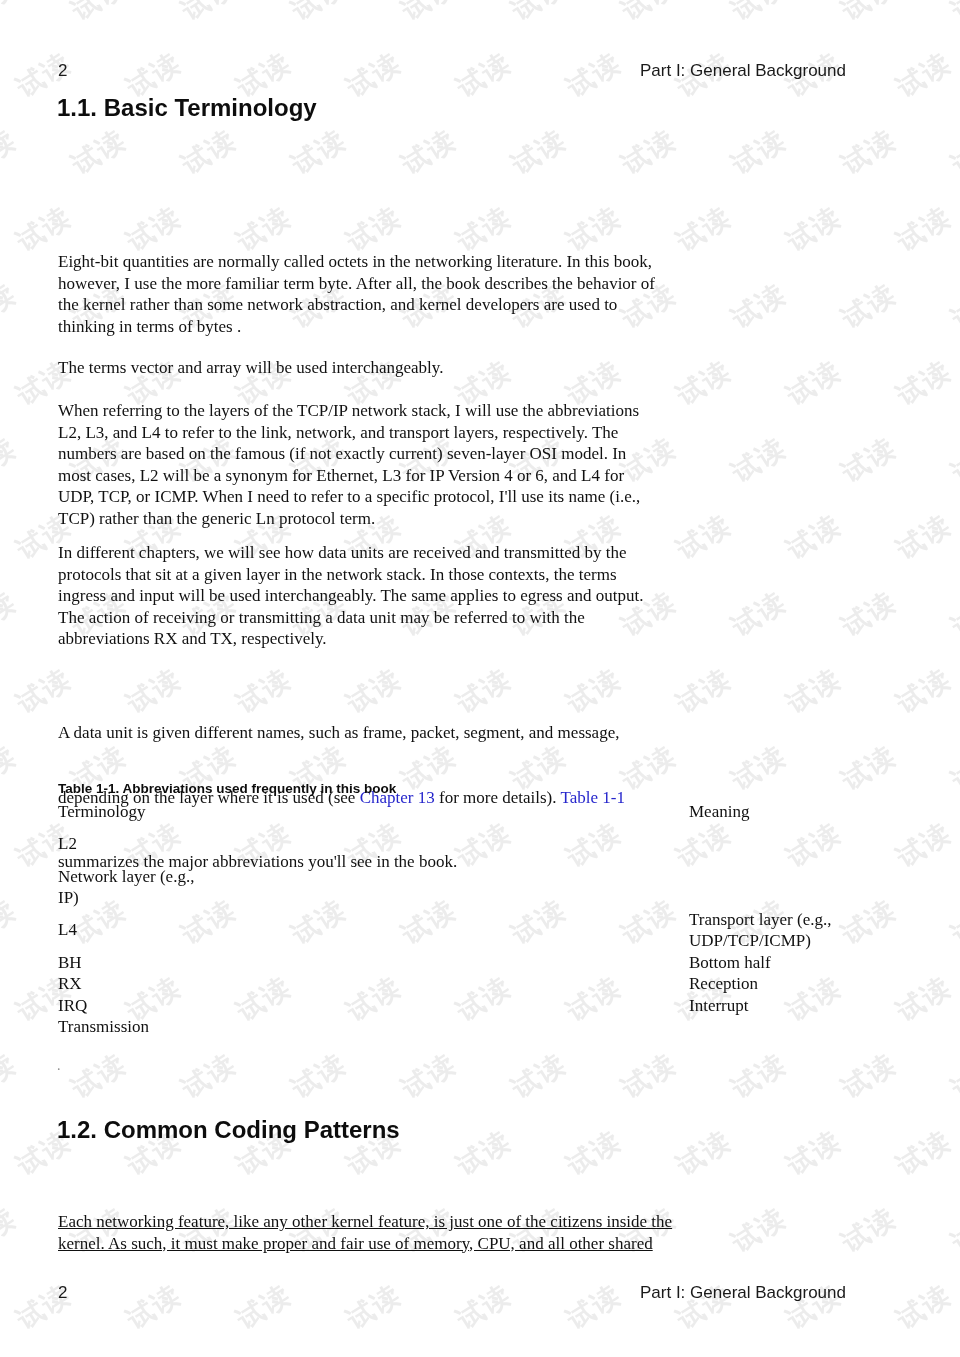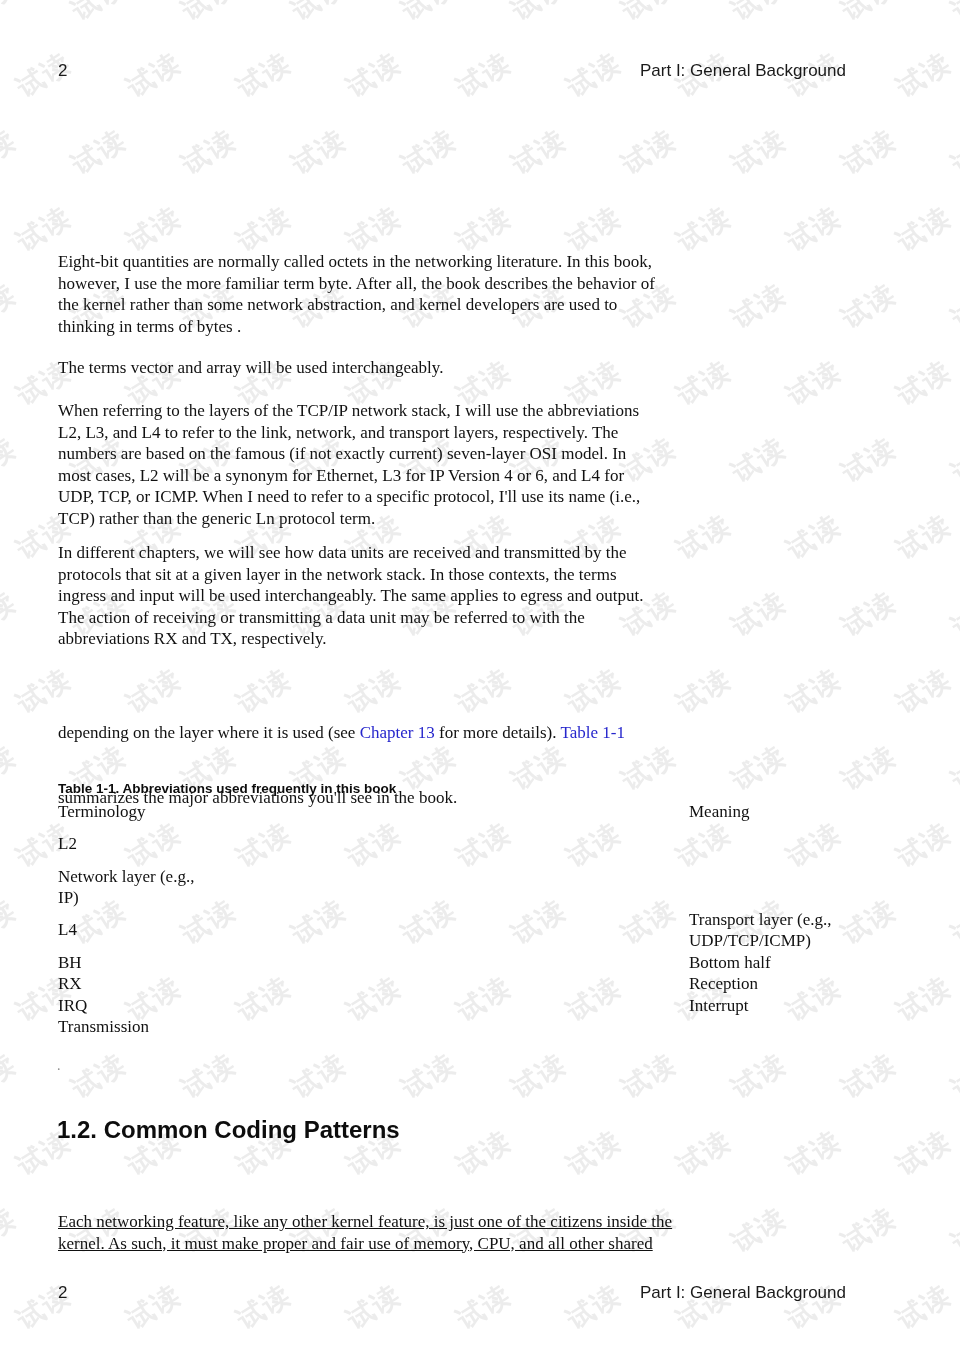--- a/index.html
+++ b/index.html
@@ -261,39 +261,41 @@
       <span class="wm" style="left: 950px; top: 1366px; color: rgb(236, 236, 236);">试读</span>
     </div>
 
   <div class="content">
 
     <div class="runhead">
       <span>2</span>
       <span>Part I: General Background</span>
     </div>
 
+    <div class="heading h11">1.1. Basic Terminology</div>
 
     <div class="para p2">Eight-bit quantities are normally called octets in the networking literature. In this book,
 however, I use the more familiar term byte. After all, the book describes the behavior of
 the kernel rather than some network abstraction, and kernel developers are used to
 thinking in terms of bytes .</div>
     <div class="para p3">The terms vector and array will be used interchangeably.</div>
     <div class="para p4">When referring to the layers of the TCP/IP network stack, I will use the abbreviations
 L2, L3, and L4 to refer to the link, network, and transport layers, respectively. The
 numbers are based on the famous (if not exactly current) seven-layer OSI model. In
 most cases, L2 will be a synonym for Ethernet, L3 for IP Version 4 or 6, and L4 for
 UDP, TCP, or ICMP. When I need to refer to a specific protocol, I'll use its name (i.e.,
 TCP) rather than the generic Ln protocol term.</div>
     <div class="para p5">In different chapters, we will see how data units are received and transmitted by the
 protocols that sit at a given layer in the network stack. In those contexts, the terms
 ingress and input will be used interchangeably. The same applies to egress and output.
 The action of receiving or transmitting a data unit may be referred to with the
 abbreviations RX and TX, respectively.</div>
 
     <div class="para p6">
+      <div>A data unit is given different names, such as frame, packet, segment, and message,</div>
       <div><span>depending on the layer where it is used (see </span><span class="link">Chapter 13</span><span> for more details). </span><span class="link">Table 1-1</span></div>
       <div>summarizes the major abbreviations you'll see in the book.</div>
     </div>
 
     <div class="tbl">
       <div class="tbl-caption">Table 1-1. Abbreviations used frequently in this book</div>
       <div class="tbl-row tbl-head row-1l">
         <div class="cell-abbr">Terminology</div>
         <div class="cell-meaning">Meaning</div>
       </div>

